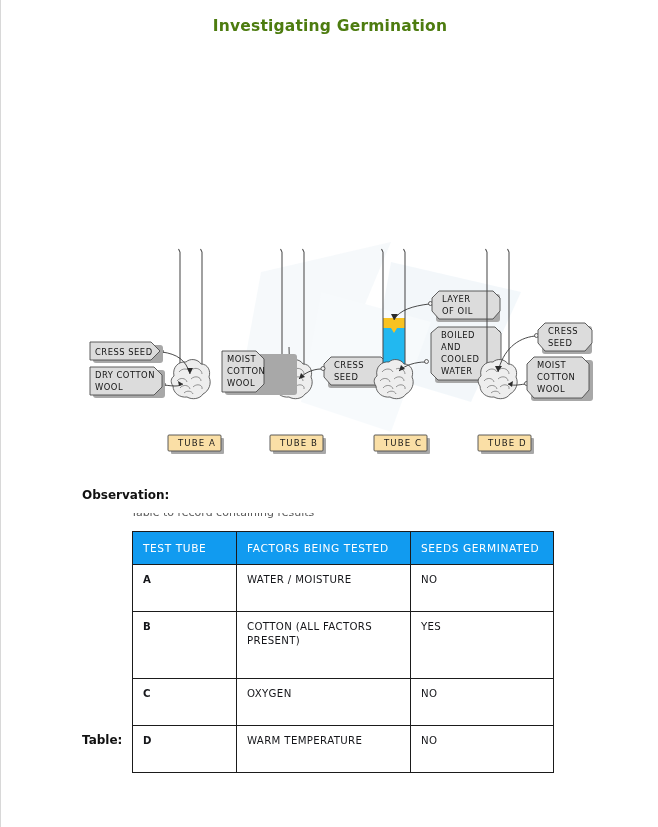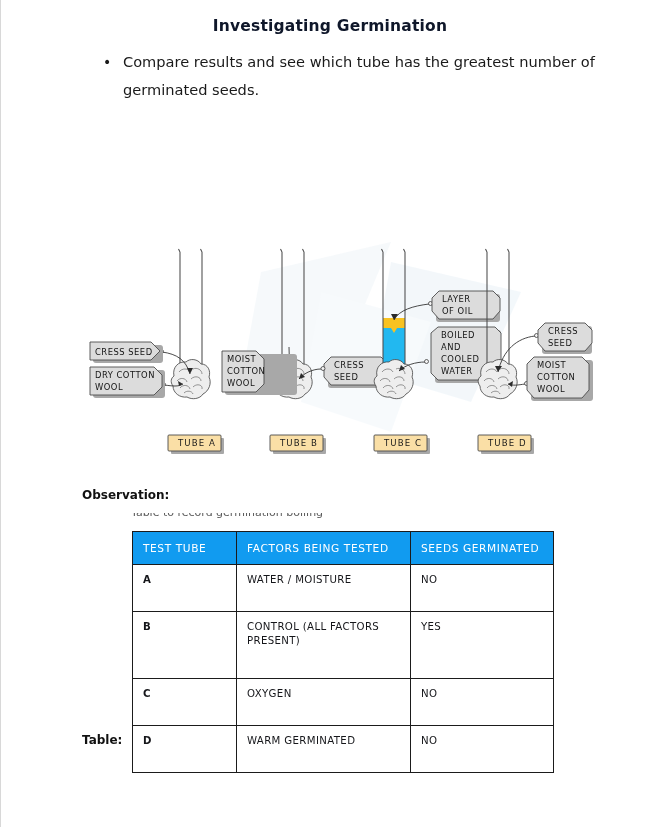--- a/index.html
+++ b/index.html
@@ -24,21 +24,21 @@
 
   
   .title {
     position: absolute;
     left: 0; top: 17px;
     width: 658px;
     text-align: center;
     font-size: 15.5px;
     font-weight: bold;
     letter-spacing: 0.2px;
-    color: #0f172a;
+    color: #4d7c0f;
   }
 
   
   .bullets {
     position: absolute;
     left: 96px; top: 48px;
     width: 500px;
     margin: 0; padding: 0;
     list-style: none;
   }
@@ -173,21 +173,20 @@
   .wool-line { fill: none; stroke: #6a6a6a; stroke-width: 0.7; }
 </style>
 </head>
 <body>
 
 <div class="page">
 
   <div class="title">Investigating Germination</div>
 
   <ul class="bullets">
-    <li>Compare results and see which tube has the greatest number of germinated seeds.</li>
   </ul>
 
   <div class="diagram">
   <svg width="658" height="240" viewBox="0 0 658 240" xmlns="http://www.w3.org/2000/svg">
 
     <defs>
 
       <g id="woolball">
         <path class="wool-body" d="M-17,-2 C-19,-11 -12,-17 -5,-16 C-1,-20 7,-19 10,-14
                  C17,-14 20,-7 18,-1 C21,5 18,13 12,16 C9,21 1,22 -4,19
@@ -326,21 +325,21 @@
       <rect class="tube-tag" x="477" y="203" width="53" height="16" rx="1"></rect>
       <text class="tubelbl" x="487" y="214">TUBE  D</text>
     </g>
 
   </svg>
   </div>
 
   <div class="heading" id="observation-heading">Observation:</div>
 
   <div class="clipped-caption">
-    <span>Table to record germination boiling</span>
+    <span>Table to record containing results</span>
   </div>
 
   <table class="results-table">
     <colgroup>
       <col class="col-tube">
         <col class="col-factor">
         <col class="col-germ">
     </colgroup>
     <thead>
       <tr>
@@ -350,31 +349,31 @@
       </tr>
     </thead>
     <tbody>
       <tr class="row-a">
         <td class="tube-id">A</td>
         <td>WATER / MOISTURE</td>
         <td>NO</td>
       </tr>
       <tr class="row-b">
         <td class="tube-id">B</td>
-        <td>CONTROL (ALL FACTORS PRESENT)</td>
+        <td>COTTON (ALL FACTORS PRESENT)</td>
         <td>YES</td>
       </tr>
       <tr class="row-c">
         <td class="tube-id">C</td>
         <td>OXYGEN</td>
         <td>NO</td>
       </tr>
       <tr class="row-d">
         <td class="tube-id">D</td>
-        <td>WARM GERMINATED</td>
+        <td>WARM TEMPERATURE</td>
         <td>NO</td>
       </tr>
     </tbody>
   </table>
 
   <div class="heading" id="result-heading">Table:</div>
 
 </div>
 
 </body></html>

